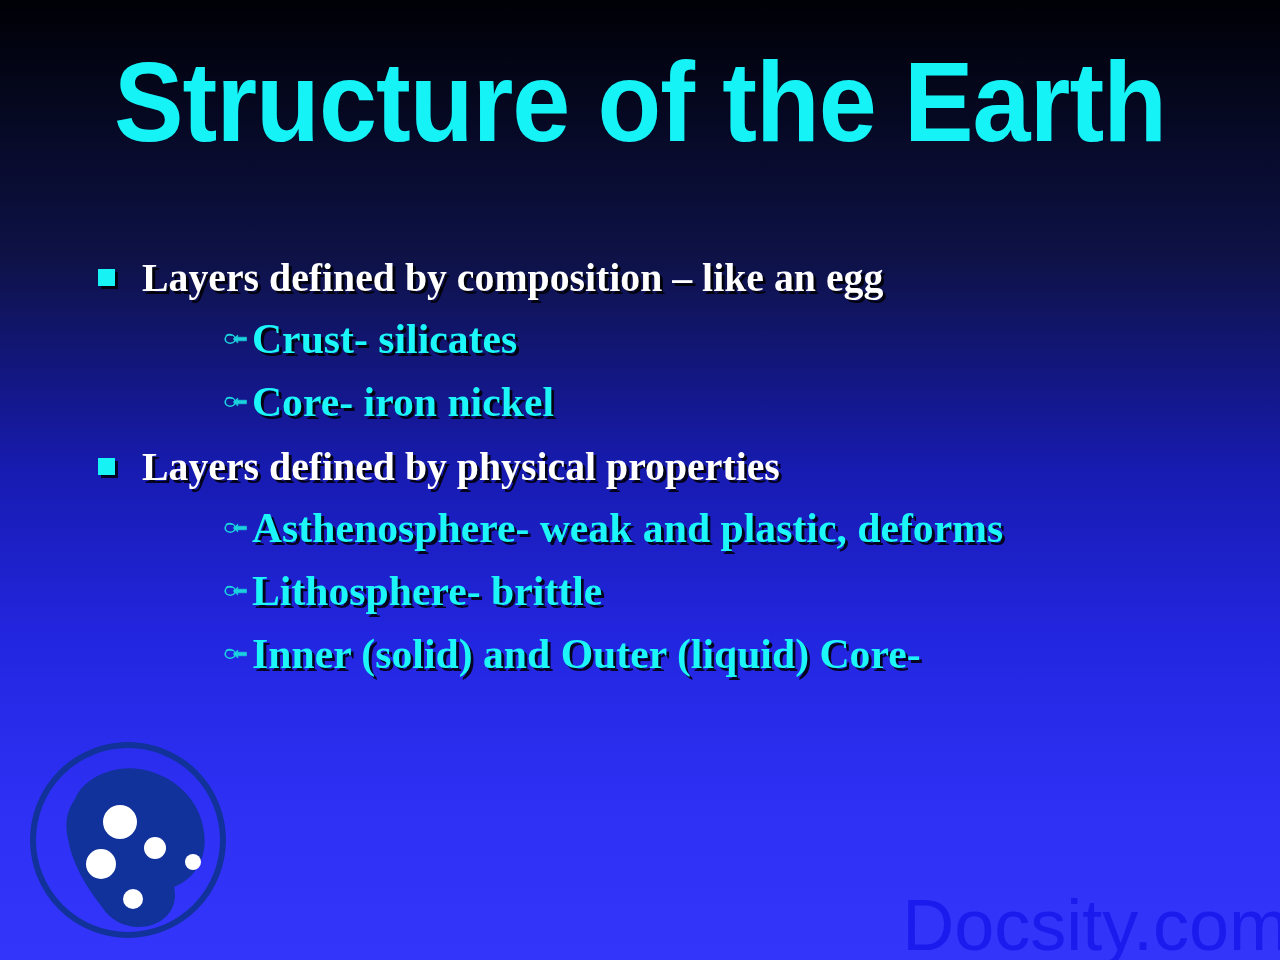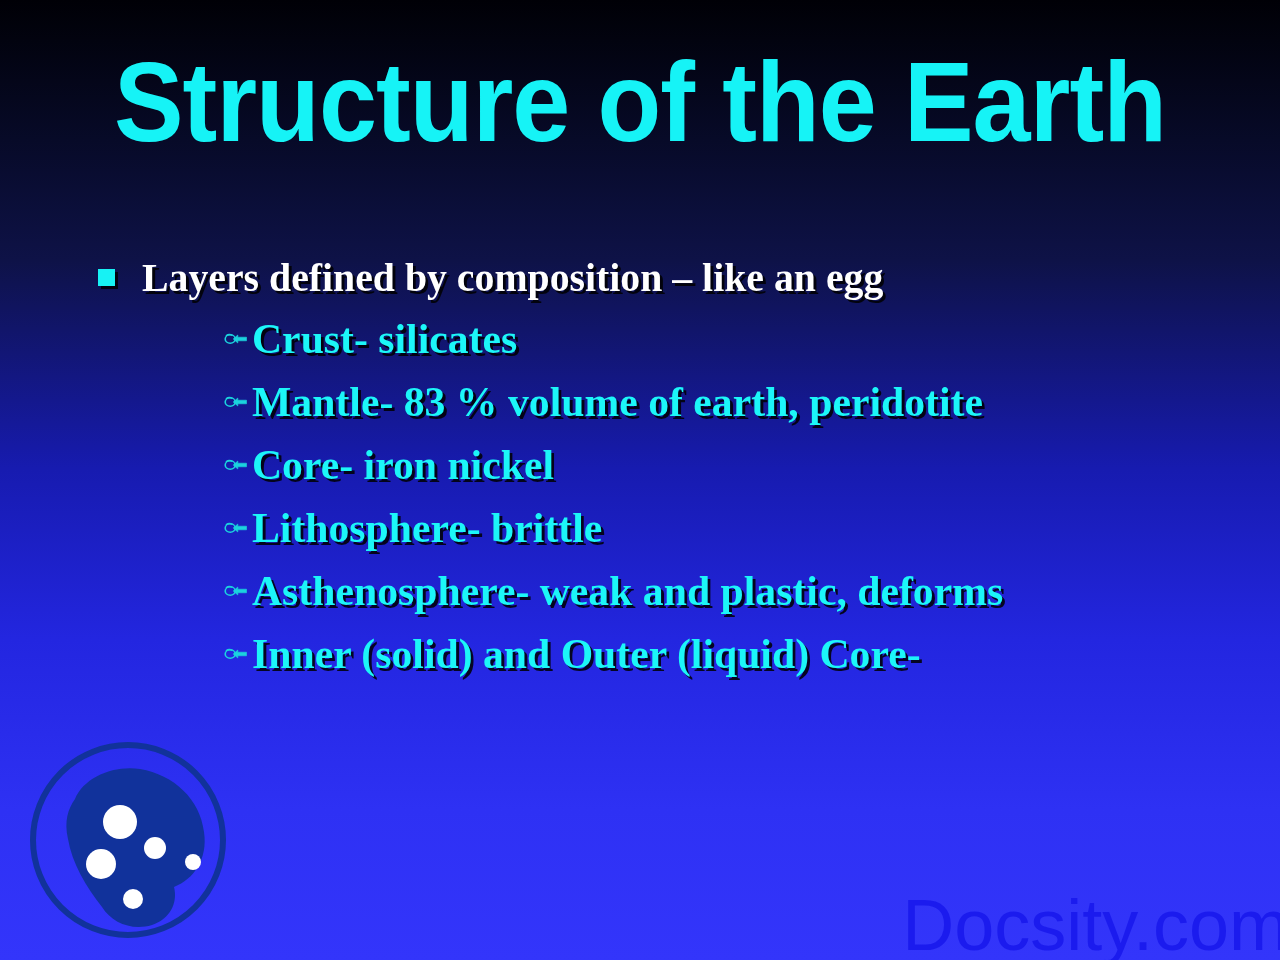--- a/index.html
+++ b/index.html
@@ -170,71 +170,63 @@
           <g fill="#1BD3DE" stroke="#1BD3DE" stroke-width="0.6">
             <path d="M22.5 9.2 L13.8 9.2 L13.8 7.0 L9.2 11.0 L13.8 15.0 L13.8 12.8 L22.5 12.8 Z"></path>
             <ellipse cx="6.2" cy="11.0" rx="5.0" ry="4.2" fill="none" stroke="#1BD3DE" stroke-width="1.6"></ellipse>
             <path d="M2.0 8.0 C3.4 6.2 6.5 6.0 8.0 7.4" fill="none" stroke="#1BD3DE" stroke-width="1.4"></path>
           </g>
         </svg>
       </span>
       <span class="txt">Crust- silicates</span>
     </div>
 
-    <div class="lvl2">
-      <span class="hand-marker">
-        <svg width="24" height="22" viewBox="0 0 24 22" aria-hidden="true">
-          <g fill="#1BD3DE" stroke="#1BD3DE" stroke-width="0.6">
-            <path d="M22.5 9.2 L13.8 9.2 L13.8 7.0 L9.2 11.0 L13.8 15.0 L13.8 12.8 L22.5 12.8 Z"></path>
-            <ellipse cx="6.2" cy="11.0" rx="5.0" ry="4.2" fill="none" stroke="#1BD3DE" stroke-width="1.6"></ellipse>
-            <path d="M2.0 8.0 C3.4 6.2 6.5 6.0 8.0 7.4" fill="none" stroke="#1BD3DE" stroke-width="1.4"></path>
-          </g>
-        </svg>
-      </span>
-      <span class="txt">Mantle- 83 % volume of earth, peridotite</span>
-    </div>
 
     <div class="lvl2">
       <span class="hand-marker">
         <svg width="24" height="22" viewBox="0 0 24 22" aria-hidden="true">
           <g fill="#1BD3DE" stroke="#1BD3DE" stroke-width="0.6">
             <path d="M22.5 9.2 L13.8 9.2 L13.8 7.0 L9.2 11.0 L13.8 15.0 L13.8 12.8 L22.5 12.8 Z"></path>
             <ellipse cx="6.2" cy="11.0" rx="5.0" ry="4.2" fill="none" stroke="#1BD3DE" stroke-width="1.6"></ellipse>
             <path d="M2.0 8.0 C3.4 6.2 6.5 6.0 8.0 7.4" fill="none" stroke="#1BD3DE" stroke-width="1.4"></path>
           </g>
         </svg>
       </span>
       <span class="txt">Core- iron nickel</span>
     </div>
 
+    <div class="lvl1 gap-before-group2">
+      <span class="sq-marker"></span>
+      <span class="txt">Layers defined by physical properties</span>
+    </div>
+
+    <div class="lvl2">
+      <span class="hand-marker">
+        <svg width="24" height="22" viewBox="0 0 24 22" aria-hidden="true">
+          <g fill="#1BD3DE" stroke="#1BD3DE" stroke-width="0.6">
+            <path d="M22.5 9.2 L13.8 9.2 L13.8 7.0 L9.2 11.0 L13.8 15.0 L13.8 12.8 L22.5 12.8 Z"></path>
+            <ellipse cx="6.2" cy="11.0" rx="5.0" ry="4.2" fill="none" stroke="#1BD3DE" stroke-width="1.6"></ellipse>
+            <path d="M2.0 8.0 C3.4 6.2 6.5 6.0 8.0 7.4" fill="none" stroke="#1BD3DE" stroke-width="1.4"></path>
+          </g>
+        </svg>
+      </span>
+      <span class="txt">Asthenosphere- weak and plastic, deforms</span>
+    </div>
 
     <div class="lvl2">
       <span class="hand-marker">
         <svg width="24" height="22" viewBox="0 0 24 22" aria-hidden="true">
           <g fill="#1BD3DE" stroke="#1BD3DE" stroke-width="0.6">
             <path d="M22.5 9.2 L13.8 9.2 L13.8 7.0 L9.2 11.0 L13.8 15.0 L13.8 12.8 L22.5 12.8 Z"></path>
             <ellipse cx="6.2" cy="11.0" rx="5.0" ry="4.2" fill="none" stroke="#1BD3DE" stroke-width="1.6"></ellipse>
             <path d="M2.0 8.0 C3.4 6.2 6.5 6.0 8.0 7.4" fill="none" stroke="#1BD3DE" stroke-width="1.4"></path>
           </g>
         </svg>
       </span>
       <span class="txt">Lithosphere- brittle</span>
-    </div>
-
-    <div class="lvl2">
-      <span class="hand-marker">
-        <svg width="24" height="22" viewBox="0 0 24 22" aria-hidden="true">
-          <g fill="#1BD3DE" stroke="#1BD3DE" stroke-width="0.6">
-            <path d="M22.5 9.2 L13.8 9.2 L13.8 7.0 L9.2 11.0 L13.8 15.0 L13.8 12.8 L22.5 12.8 Z"></path>
-            <ellipse cx="6.2" cy="11.0" rx="5.0" ry="4.2" fill="none" stroke="#1BD3DE" stroke-width="1.6"></ellipse>
-            <path d="M2.0 8.0 C3.4 6.2 6.5 6.0 8.0 7.4" fill="none" stroke="#1BD3DE" stroke-width="1.4"></path>
-          </g>
-        </svg>
-      </span>
-      <span class="txt">Asthenosphere- weak and plastic, deforms</span>
     </div>
 
 
     <div class="lvl2">
       <span class="hand-marker">
         <svg width="24" height="22" viewBox="0 0 24 22" aria-hidden="true">
           <g fill="#1BD3DE" stroke="#1BD3DE" stroke-width="0.6">
             <path d="M22.5 9.2 L13.8 9.2 L13.8 7.0 L9.2 11.0 L13.8 15.0 L13.8 12.8 L22.5 12.8 Z"></path>
             <ellipse cx="6.2" cy="11.0" rx="5.0" ry="4.2" fill="none" stroke="#1BD3DE" stroke-width="1.6"></ellipse>
             <path d="M2.0 8.0 C3.4 6.2 6.5 6.0 8.0 7.4" fill="none" stroke="#1BD3DE" stroke-width="1.4"></path>

